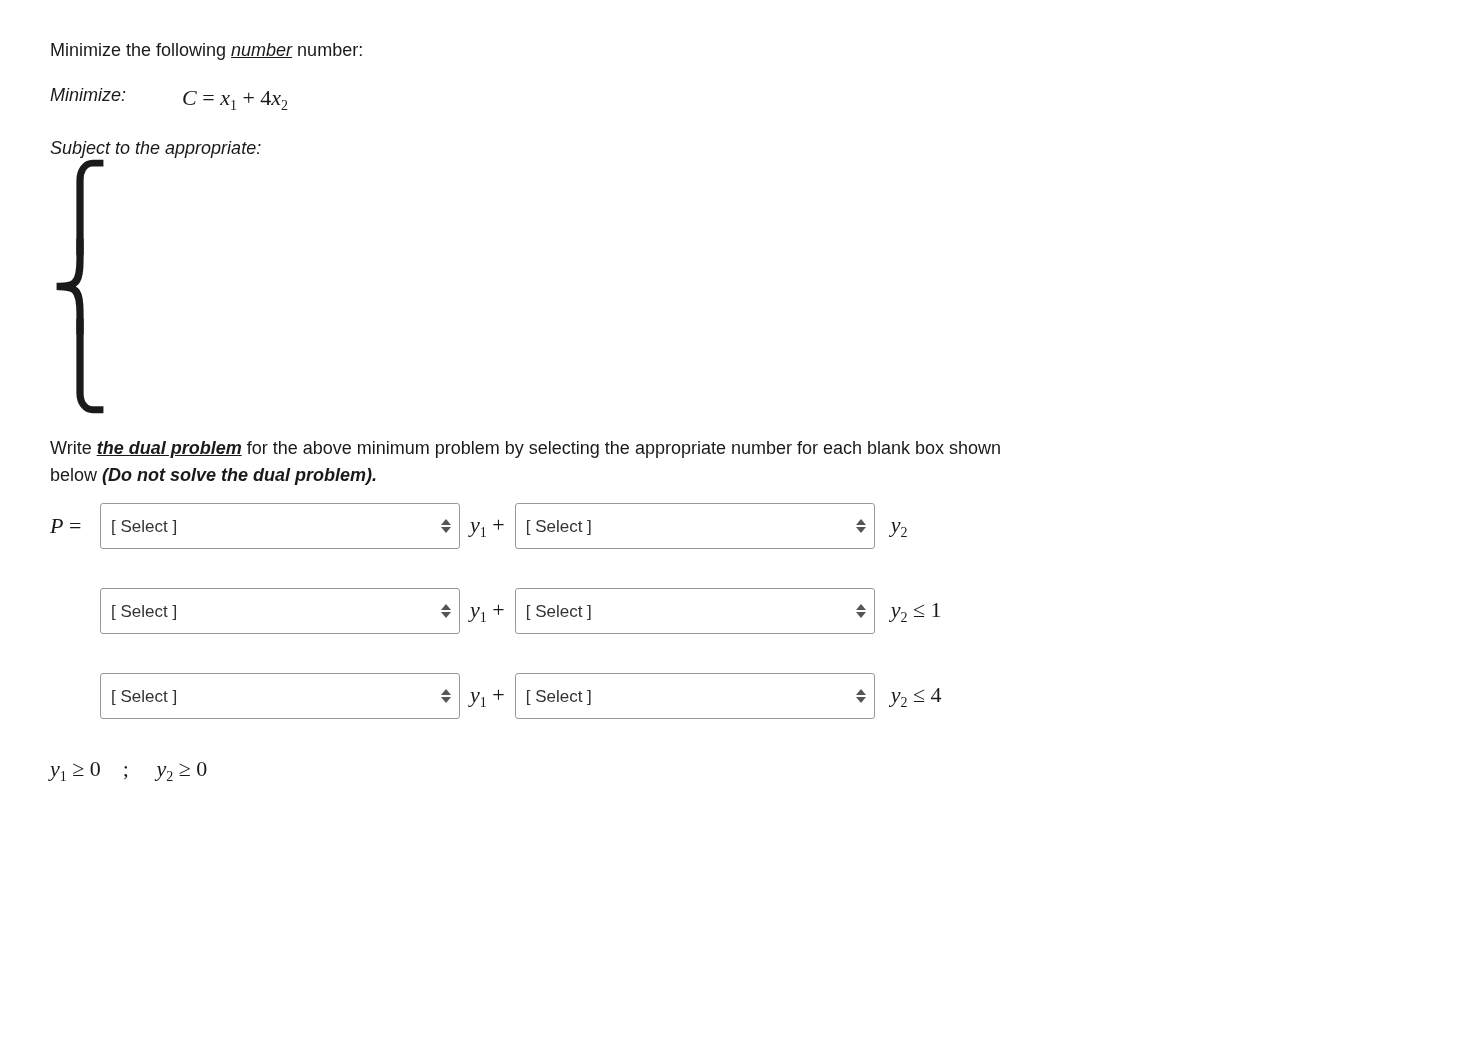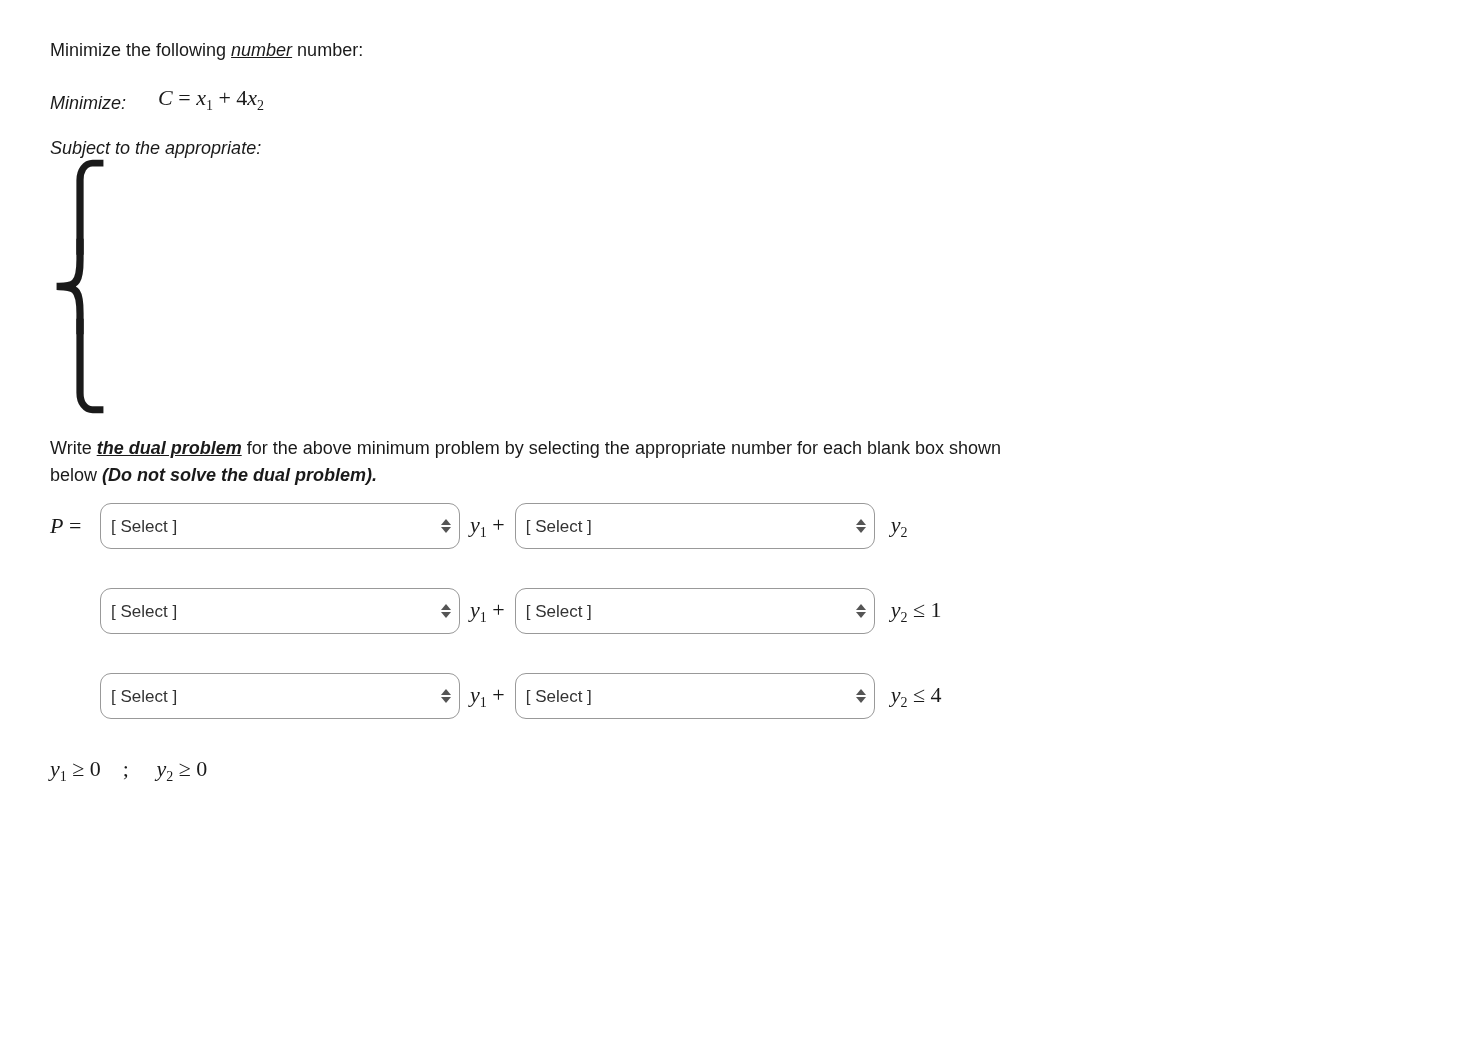--- a/index.html
+++ b/index.html
@@ -19,22 +19,22 @@
       font-family: Arial, sans-serif;
     }
 
     .intro-text u {
       text-decoration: underline;
       font-style: italic;
     }
 
     .minimize-row {
       display: flex;
-      align-items: flex-end;
-      gap: 32px;
+      align-items: flex-start;
+      gap: 56px;
       margin-bottom: 24px;
       font-size: 18px;
       font-family: Arial, sans-serif;
     }
 
     .minimize-label {
       font-style: italic;
     }
 
     .objective {
@@ -112,21 +112,21 @@
     .row-prefix {
       font-family: 'Times New Roman', serif;
       font-size: 22px;
       min-width: 40px;
     }
 
     .select-box {
       display: flex;
       align-items: center;
       border: 1.5px solid #999;
-      border-radius: 11px;
+      border-radius: 3px;
       background: #fff;
       height: 46px;
       min-width: 360px;
       padding: 0 10px;
       position: relative;
       cursor: pointer;
     }
 
     .select-box select {
       appearance: none;

